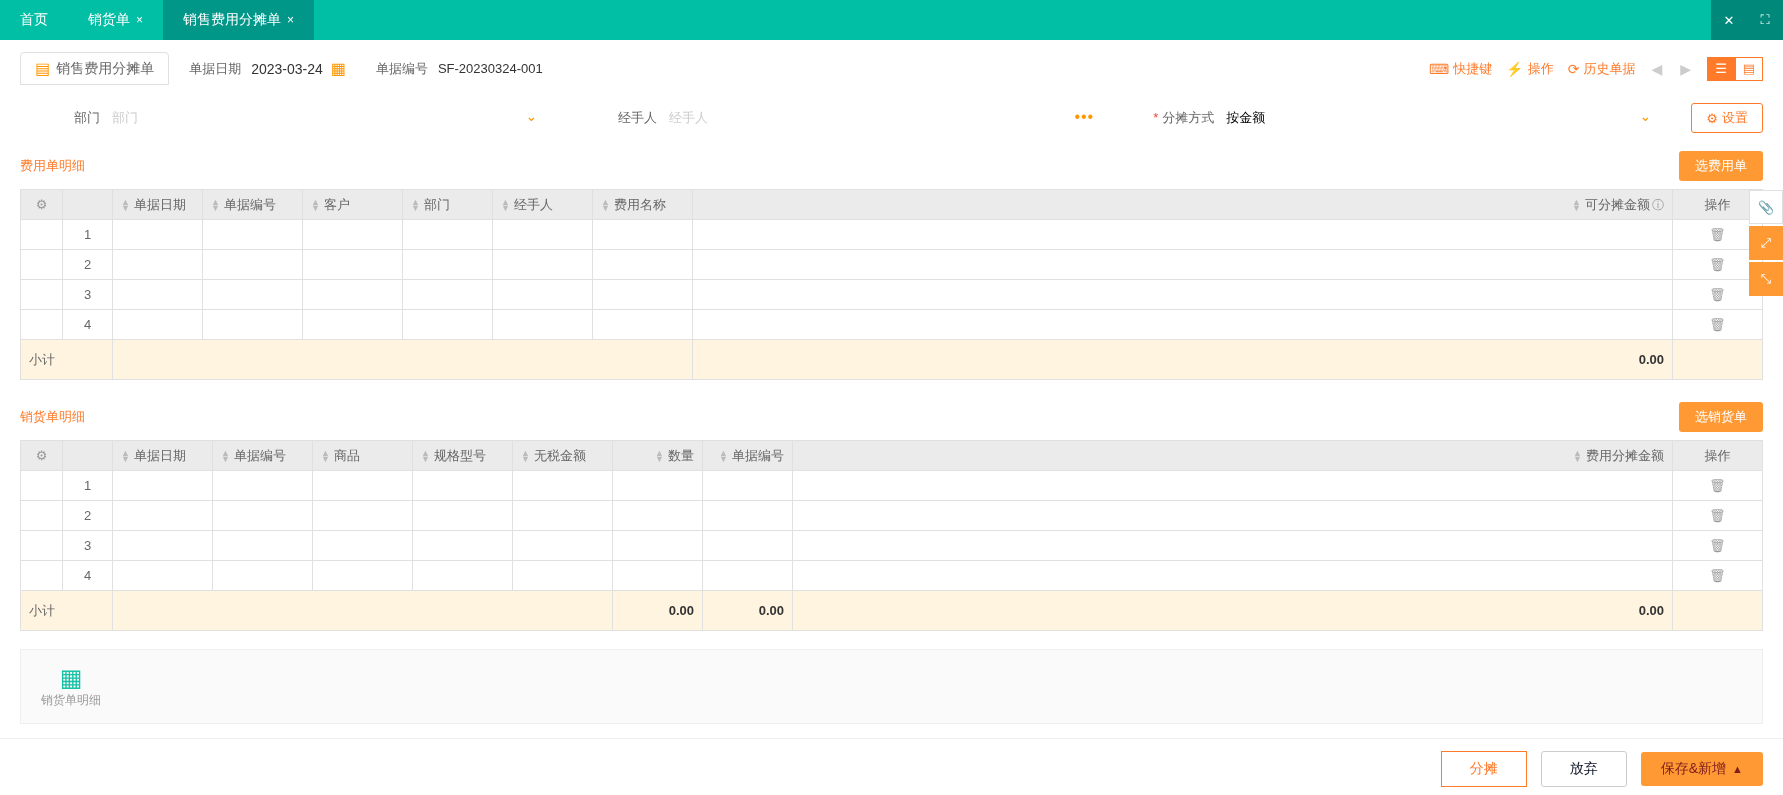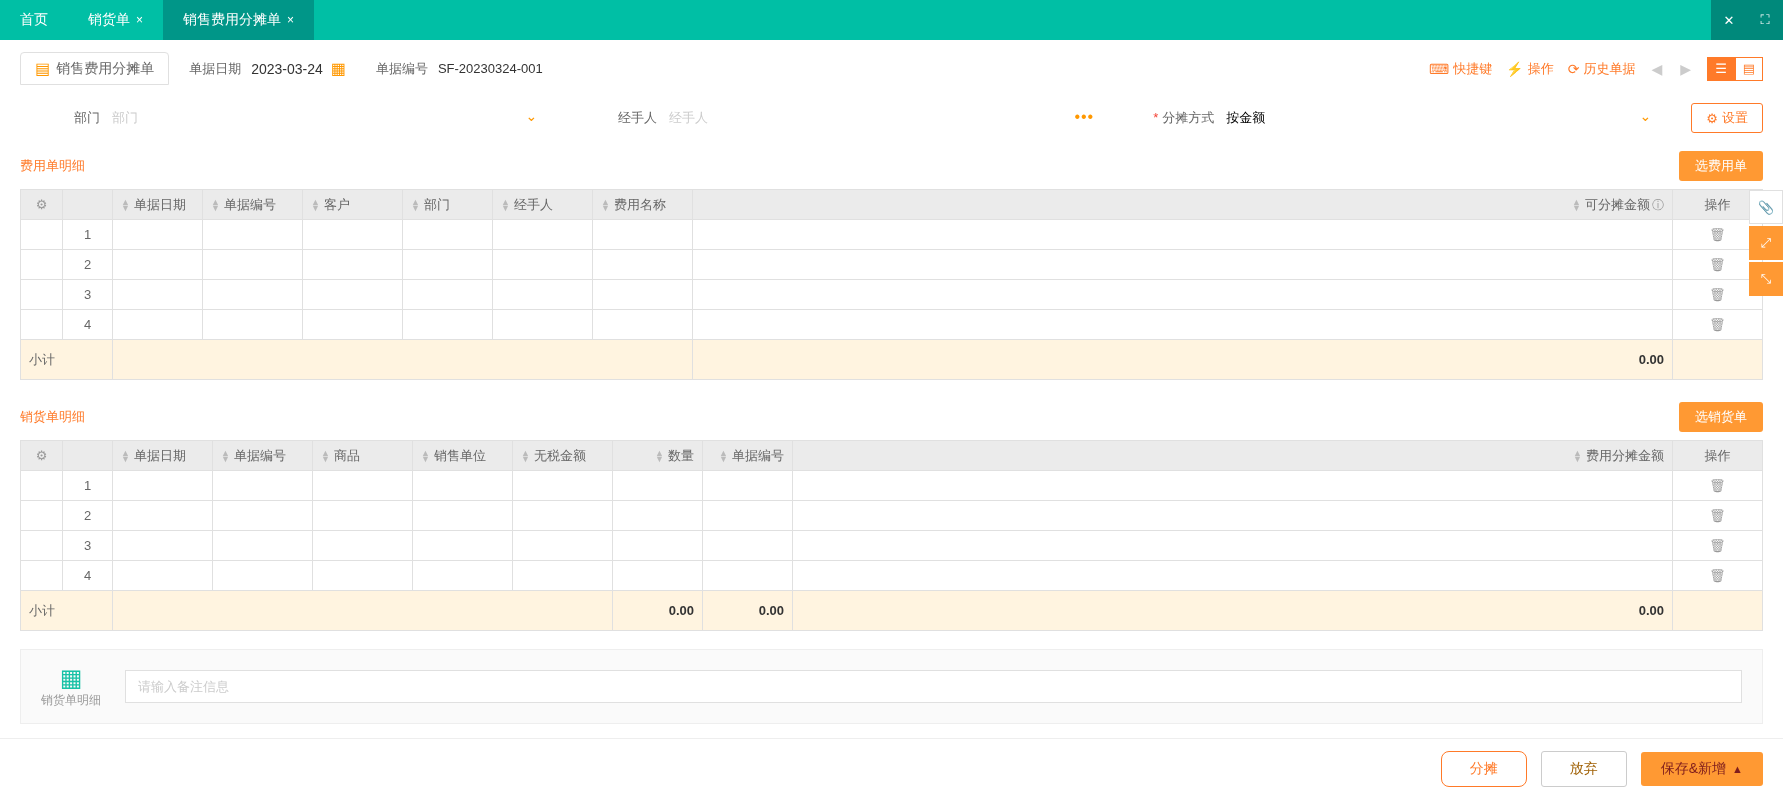--- a/index.html
+++ b/index.html
@@ -64,22 +64,22 @@
 .section2 { margin-top: 22px; }
 
 .remarks-box { margin: 18px 0 0 0; border: 1px solid #eee; display: flex; padding: 14px 20px; align-items: center; background: #fafafa; }
 .remarks-left { display: flex; flex-direction: column; align-items: center; color: #999; font-size: 12px; margin-right: 24px; }
 .remarks-left .rico { font-size: 24px; color: #18c2a6; }
 .remarks-input { flex: 1; }
 .remarks-input input { width: 100%; border: 1px solid #e0e0e0; padding: 8px 12px; font-size: 13px; outline: none; }
 .remarks-input input::placeholder { color: #ccc; }
 
 .footer-bar { margin-top: 14px; padding: 12px 20px; display: flex; justify-content: flex-end; gap: 14px; border-top: 1px solid #eee; align-items: center; }
-.btn-outline-orange { border: 1px solid #ff7a29; color: #ff7a29; background: #fff; padding: 8px 28px; border-radius: 8px; cursor: pointer; font-size: 14px; }
-.btn-outline-gray { border: 1px solid #ccc; color: #a16207; background: #fff; padding: 8px 28px; border-radius: 3px; cursor: pointer; font-size: 14px; }
+.btn-outline-orange { border: 1px solid #ff7a29; color: #ff7a29; background: #fff; padding: 8px 28px; border-radius: 0; cursor: pointer; font-size: 14px; }
+.btn-outline-gray { border: 1px solid #ccc; color: #0f172a; background: #fff; padding: 8px 28px; border-radius: 3px; cursor: pointer; font-size: 14px; }
 .btn-save { background: #ff9933; color: #7f1d1d; border: none; padding: 8px 20px; border-radius: 3px; cursor: pointer; font-size: 14px; display: flex; align-items: center; }
 .btn-save .up { margin-left: 6px; font-size: 11px; }
 
 .right-rail { position: fixed; right: 0; top: 190px; display: flex; flex-direction: column; }
 .rail-btn { width: 34px; height: 34px; display: flex; align-items: center; justify-content: center; border: 1px solid #e0e0e0; background: #fff; color: #999; cursor: pointer; margin-bottom: 2px; }
 .rail-btn.orange { background: #ff9933; color: #fff; border-color: #ff9933; }
 </style>
 </head>
 <body>
 
@@ -309,21 +309,21 @@
                 <span>▲</span>
                 <span>▼</span>
               </span><span>单据编号</span></th>
           <th><span class="sort">
                 <span>▲</span>
                 <span>▼</span>
               </span><span>商品</span></th>
           <th><span class="sort">
                 <span>▲</span>
                 <span>▼</span>
-              </span><span>销售单位</span></th>
+              </span><span>规格型号</span></th>
           <th><span class="sort">
                 <span>▲</span>
                 <span>▼</span>
               </span><span>无税金额</span></th>
           <th class="right"><span class="sort">
                 <span>▲</span>
                 <span>▼</span>
               </span><span>数量</span></th>
           <th class="right"><span class="sort">
                 <span>▲</span>
@@ -399,23 +399,20 @@
         </tr>
       </tbody>
     </table>
   </div>
 
   <div class="remarks-box">
     <div class="remarks-left">
       <span class="rico">▦</span>
       <span>销货单明细</span>
     </div>
-    <div class="remarks-input">
-      <input placeholder="请输入备注信息" style="">
-    </div>
   </div>
 
 </div>
 
 <div class="footer-bar">
   <button class="btn-outline-orange">分摊</button>
   <button class="btn-outline-gray">放弃</button>
   <button class="btn-save">
       <span>保存&amp;新增</span>
       <span class="up">▲</span>

